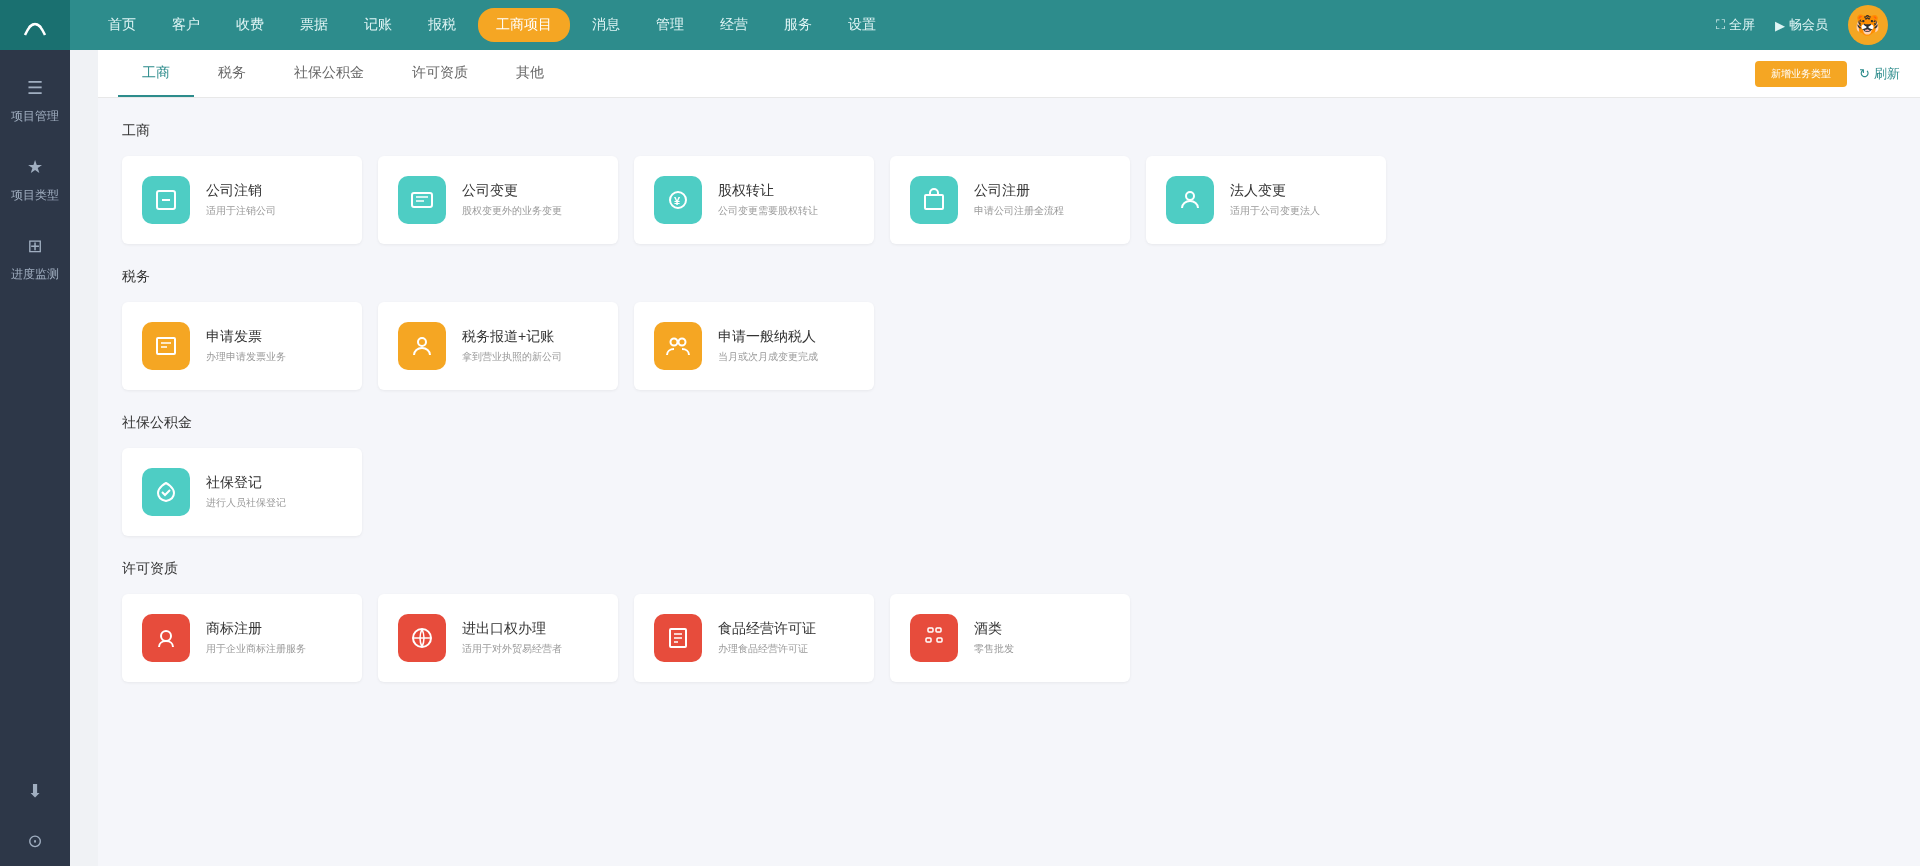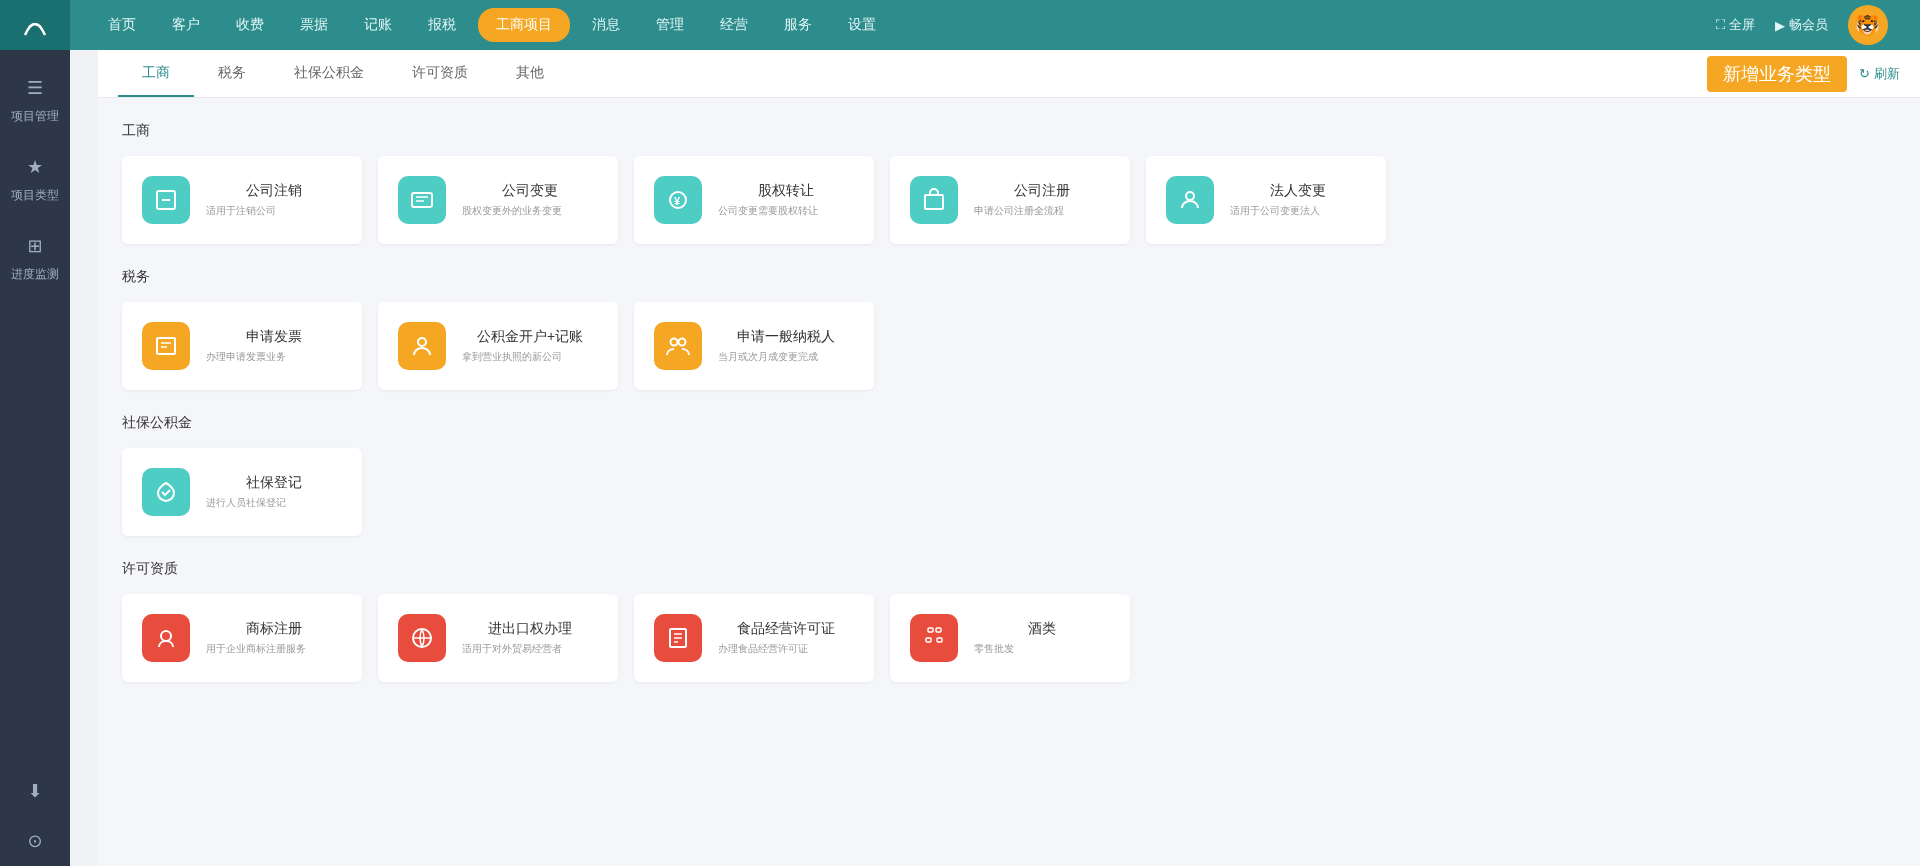--- a/index.html
+++ b/index.html
@@ -173,21 +173,21 @@
       display: flex;
       align-items: center;
       gap: 12px;
     }
     .btn-new {
       background: #f5a623;
       color: white;
       border: none;
       padding: 6px 16px;
       border-radius: 4px;
-      font-size: 18px;
+      font-size: 10px;
       cursor: pointer;
     }
     .btn-refresh {
       color: #2d8c8c;
       font-size: 13px;
       cursor: pointer;
       display: flex;
       align-items: center;
       gap: 4px;
       background: none;
@@ -240,21 +240,20 @@
       flex-shrink: 0;
       font-size: 22px;
       color: white;
     }
     .card-info { flex: 1; }
     .card-title {
       font-size: 14px;
       color: #333;
       font-weight: 500;
       margin-bottom: 4px;
-      text-align: center;
     }
     .card-desc {
       font-size: 10px;
       color: #999;
     }
   </style>
 </head>
 <body>
 
 <div class="top-nav">
@@ -420,21 +419,21 @@
       </div>
     </div>
             <div class="card">
       <div class="card-icon" style="background:#f5a623;">
                 <svg width="26" height="26" viewBox="0 0 26 26" fill="none">
                   <circle cx="13" cy="9" r="4" stroke="white" stroke-width="2"></circle>
                   <path d="M5 22c0-4 3.6-7 8-7s8 3 8 7" stroke="white" stroke-width="2"></path>
                 </svg>
               </div>
       <div class="card-info">
-        <div class="card-title">公积金开户+记账</div>
+        <div class="card-title">税务报道+记账</div>
         <div class="card-desc">拿到营业执照的新公司</div>
       </div>
     </div>
             <div class="card">
       <div class="card-icon" style="background:#f5a623;">
                 <svg width="26" height="26" viewBox="0 0 26 26" fill="none">
                   <circle cx="9" cy="9" r="3.5" stroke="white" stroke-width="2"></circle>
                   <circle cx="17" cy="9" r="3.5" stroke="white" stroke-width="2"></circle>
                   <path d="M2 22c0-3.5 3-6 7-6m8 0c4 0 7 2.5 7 6" stroke="white" stroke-width="2"></path>
                 </svg>

